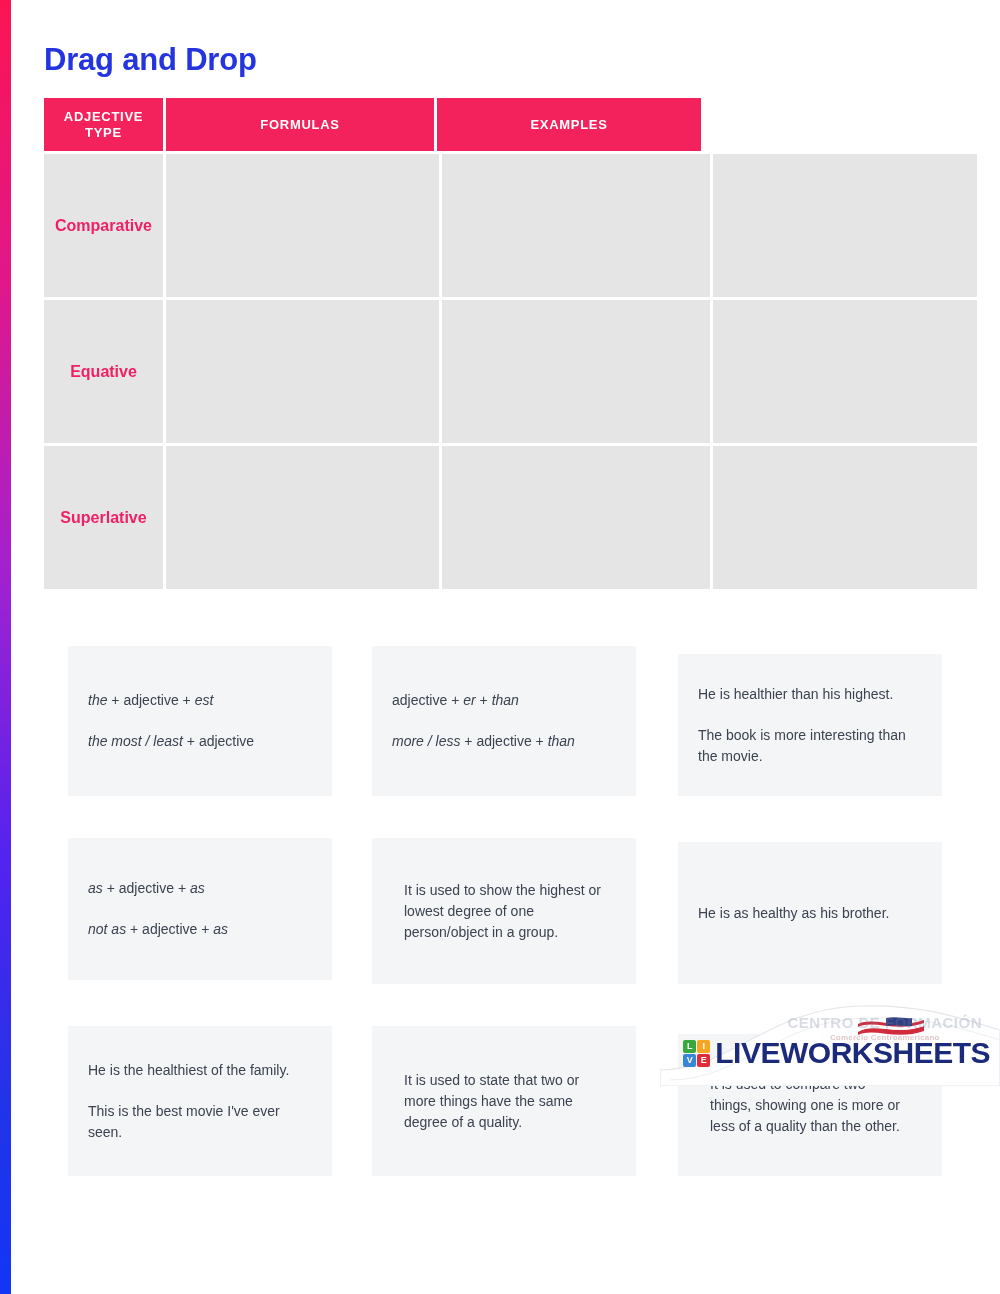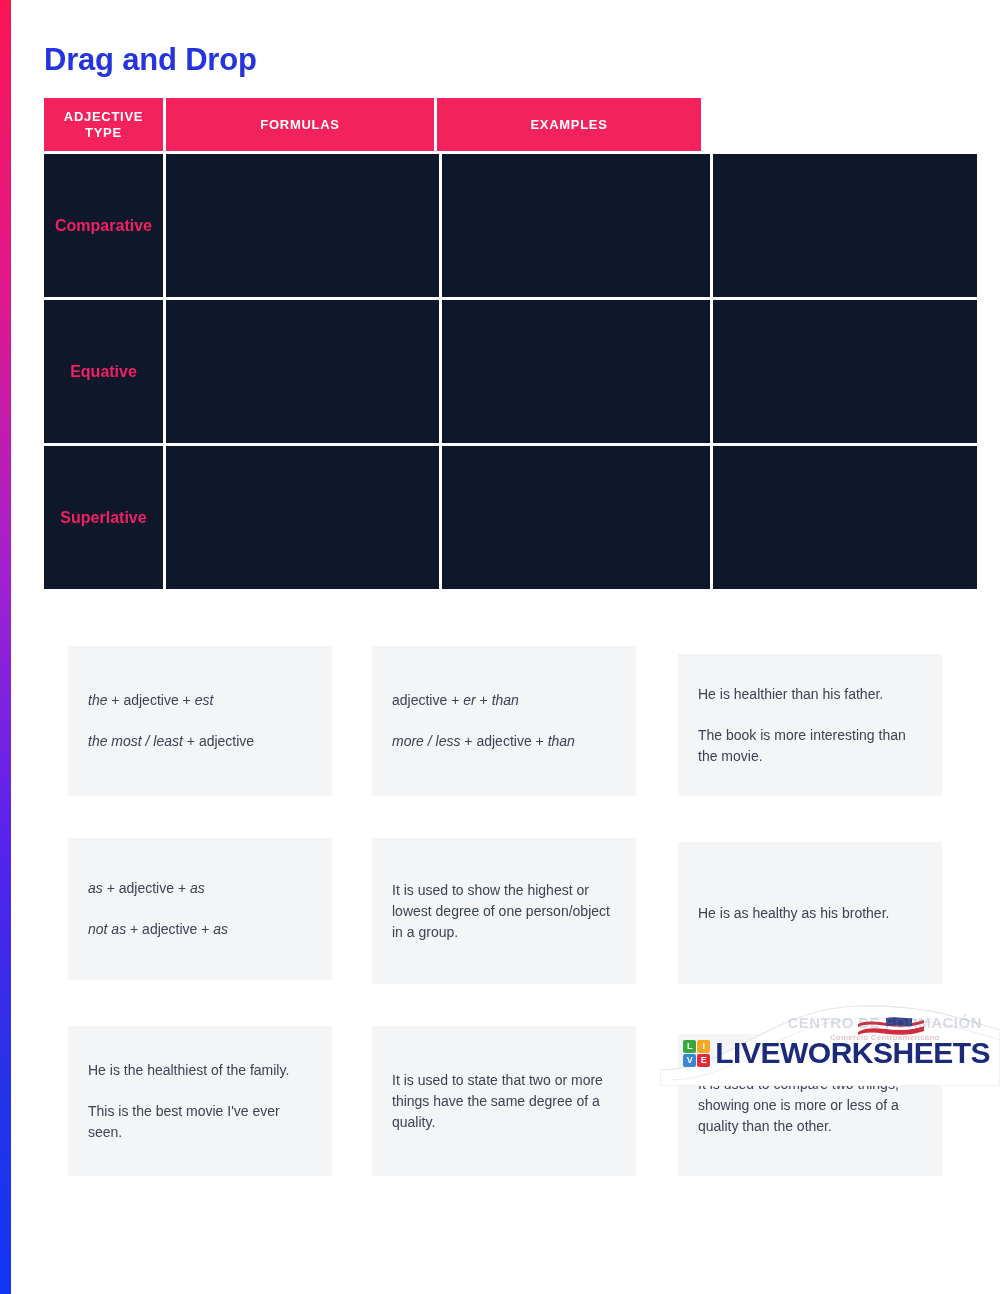--- a/index.html
+++ b/index.html
@@ -70,21 +70,21 @@
     letter-spacing: 0.7px;
     text-align: center;
     height: 53px;
     display: flex;
     align-items: center;
     justify-content: center;
     line-height: 16px;
   }
   .grid-cell {
     box-sizing: border-box;
-    background: #0f172a;
+    background: #e5e5e5;
     margin-right: 3px;
     margin-bottom: 3px;
   }
   .grid-cell:last-child { margin-right: 0; }
 
   .col-type   { width: 119px; flex: 0 0 119px; }
   .col-desc   { width: 273px; flex: 0 0 273px; }
   .col-form   { width: 268px; flex: 0 0 268px; }
   .col-examp  { width: 264px; flex: 0 0 264px; }
 
@@ -120,21 +120,21 @@
     width: 264px;
     min-height: 142px;
     padding: 18px 20px;
     display: flex;
     flex-direction: column;
     justify-content: center;
     font-size: 14px;
     line-height: 21px;
     color: #3b4250;
   }
-  .card .line { margin: 8px 0; }
+  .card .line { margin: 8px 12px; }
   .card.two-line .line { margin: 10px 0; }
   .card em { font-style: italic; }
 
   .card-slot-1 { margin-left: 68px; }
   .card-slot-2 { margin-left: 40px; }
   .card-slot-3 { margin-left: 42px; }
 
   
   .pool-row-1 { margin-bottom: 42px; }
   .pool-row-2 .card-slot-1 { align-self: flex-start; }
@@ -272,21 +272,21 @@
     <div class="pool-row pool-row-1">
       <div class="card two-line card-slot-1">
           <div class="line"><em>the</em><span> + adjective + </span><em>est</em></div>
           <div class="line"><em>the most / least</em><span> + adjective</span></div>
         </div>
       <div class="card two-line card-slot-2">
           <div class="line"><span>adjective + </span><em>er</em><span> + </span><em>than</em></div>
           <div class="line"><em>more / less</em><span> + adjective + </span><em>than</em></div>
         </div>
       <div class="card two-line card-slot-3 offset-down-8">
-          <div class="line"><span>He is healthier than his father.</span></div>
+          <div class="line"><span>He is healthier than his highest.</span></div>
           <div class="line"><span>The book is more interesting than the movie.</span></div>
         </div>
     </div>
 
     <div class="pool-row pool-row-2">
       <div class="card two-line card-slot-1">
           <div class="line"><em>as</em><span> + adjective + </span><em>as</em></div>
           <div class="line"><em>not as</em><span> + adjective + </span><em>as</em></div>
         </div>
       <div class="card card-slot-2">

